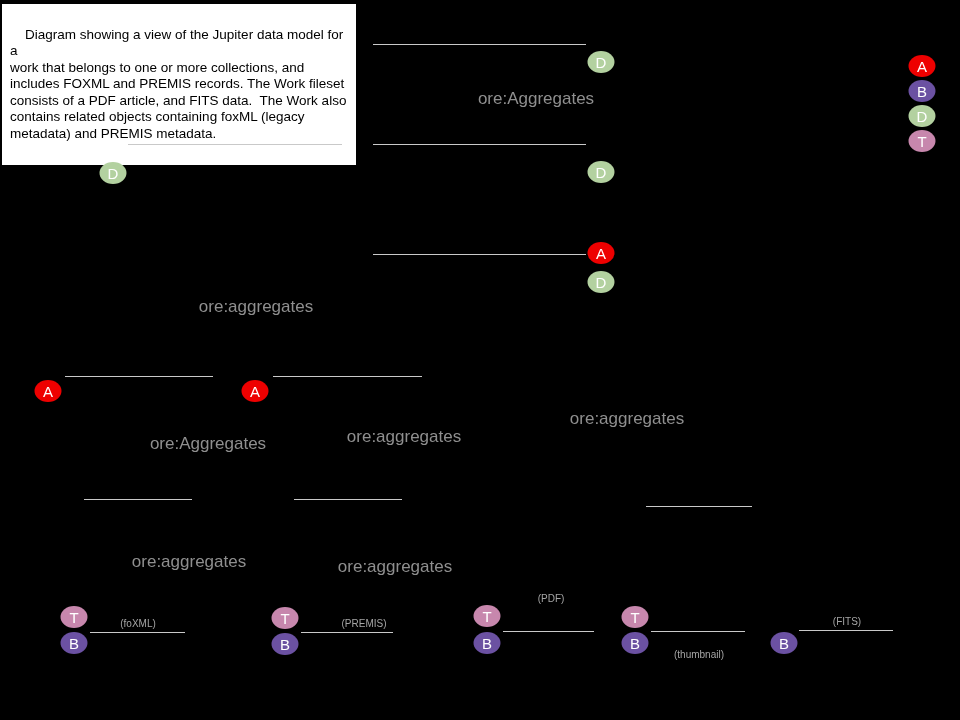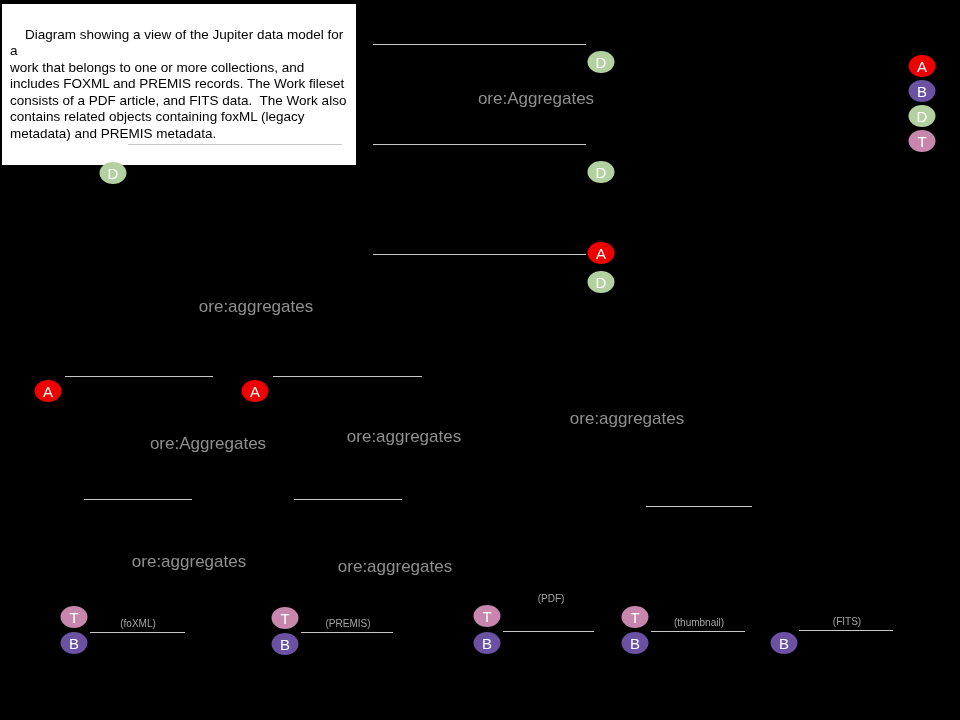--- a/index.html
+++ b/index.html
@@ -80,23 +80,23 @@
 
   <div class="edge-label" style="left:536px;top:99px">ore:Aggregates</div>
   <div class="edge-label" style="left:256px;top:307px">ore:aggregates</div>
   <div class="edge-label" style="left:208px;top:444px">ore:Aggregates</div>
   <div class="edge-label" style="left:404px;top:437px">ore:aggregates</div>
   <div class="edge-label" style="left:627px;top:419px">ore:aggregates</div>
   <div class="edge-label" style="left:189px;top:562px">ore:aggregates</div>
   <div class="edge-label" style="left:395px;top:567px">ore:aggregates</div>
 
   <div class="file-label" style="left:138px;top:623px">(foXML)</div>
-  <div class="file-label" style="left:348px;top:623px">(PREMIS)</div>
+  <div class="file-label" style="left:364px;top:623px">(PREMIS)</div>
   <div class="file-label" style="left:551px;top:598px">(PDF)</div>
-  <div class="file-label" style="left:699px;top:622px">(thumbnail)</div>
+  <div class="file-label" style="left:699px;top:654px">(thumbnail)</div>
   <div class="file-label" style="left:847px;top:621px">(FITS)</div>
 
   <div>
     <div class="node a" style="left:922px;top:66px">A</div>
     <div class="node b" style="left:922px;top:91px">B</div>
     <div class="node d" style="left:922px;top:116px">D</div>
     <div class="node t" style="left:922px;top:141px">T</div>
   </div>
 
 </div>

